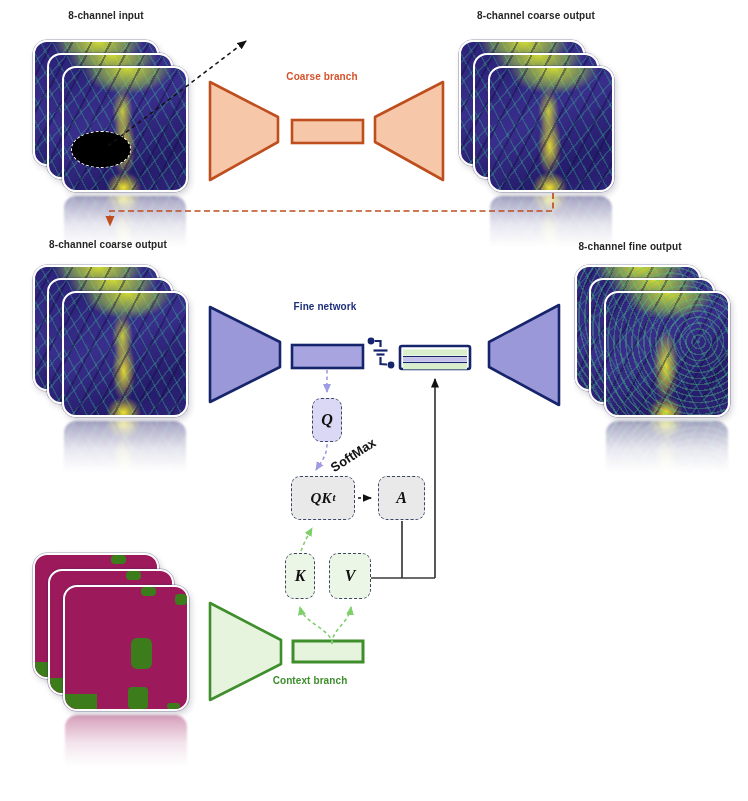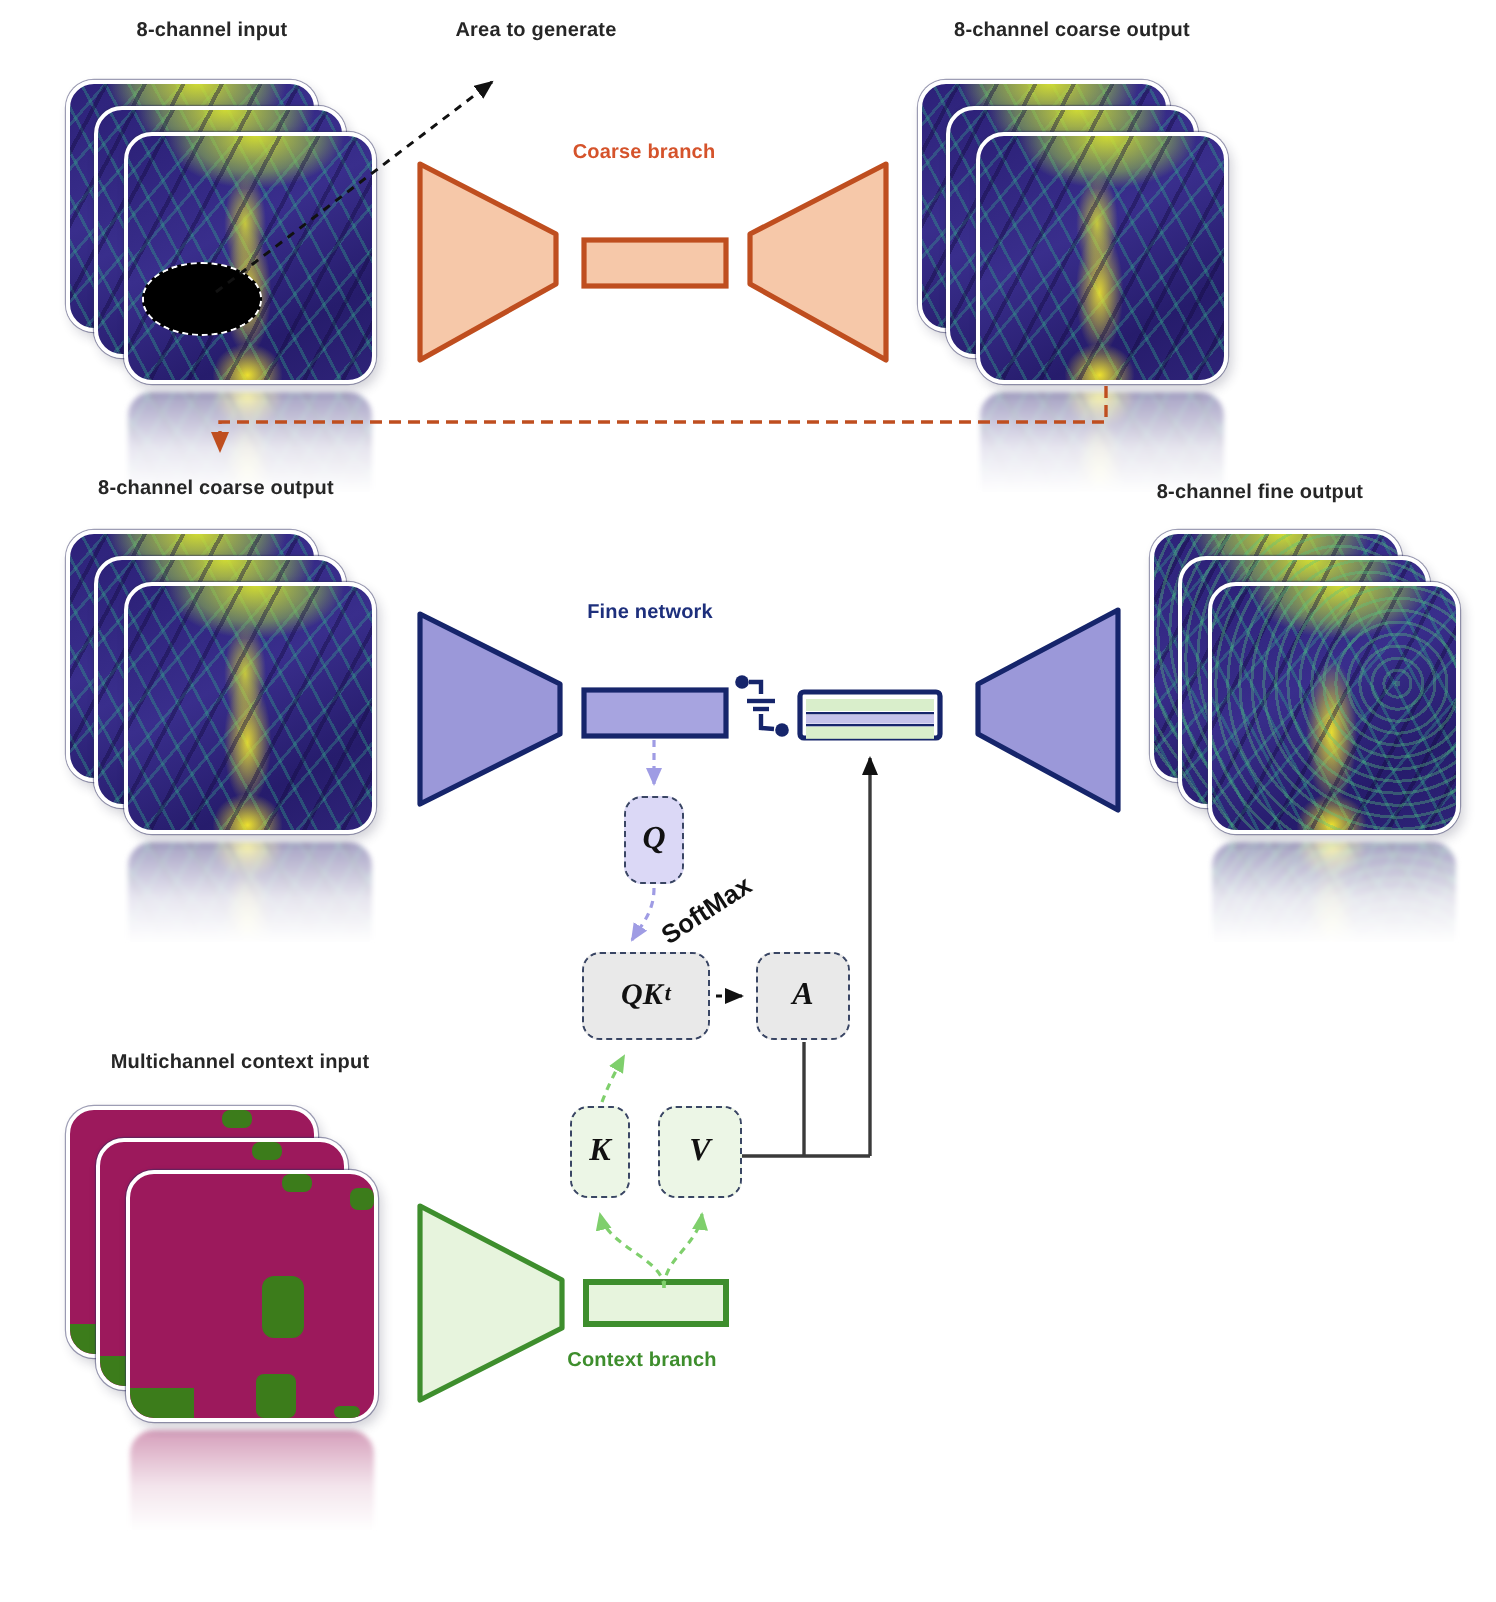--- a/index.html
+++ b/index.html
@@ -196,28 +196,26 @@
     <path d="M301,551 C304,543 308,535 312,528" style="stroke:var(--arrow-green)" stroke-width="1.6" stroke-dasharray="3.5 3" fill="none" marker-end="url(#m-green)"></path>
     <path d="M332,644 C332,629 304,624 300,607" style="stroke:var(--arrow-green)" stroke-width="1.6" stroke-dasharray="3.5 3" fill="none" marker-end="url(#m-green)"></path>
     <path d="M332,644 C332,629 349,623 351,607" style="stroke:var(--arrow-green)" stroke-width="1.6" stroke-dasharray="3.5 3" fill="none" marker-end="url(#m-green)"></path>
 
     <path d="M371,578 L435,578" stroke="#3a3a3a" stroke-width="1.7" fill="none"></path>
     <path d="M402,521 L402,578" stroke="#3a3a3a" stroke-width="1.7" fill="none"></path>
     <path d="M435,578 L435,379" stroke="#3a3a3a" stroke-width="1.7" fill="none" marker-end="url(#m-black)"></path>
   </svg>
 
   <div class="lbl" style="left:16px;top:10px;width:180px">8-channel input</div>
-  <div class="lbl" style="left:178px;top:10px;width:180px">Area to generate</div>
   <div class="lbl" style="left:436px;top:10px;width:200px">8-channel coarse output</div>
   <div class="lbl orange" style="left:232px;top:71px;width:180px">Coarse branch</div>
   <div class="lbl" style="left:8px;top:239px;width:200px">8-channel coarse output</div>
   <div class="lbl navy" style="left:235px;top:301px;width:180px">Fine network</div>
   <div class="lbl" style="left:535px;top:241px;width:190px">8-channel fine output</div>
-  <div class="lbl" style="left:10px;top:526px;width:220px">Multichannel context input</div>
-  <div class="lbl green" style="left:231px;top:675px;width:180px">Context branch</div>
+  <div class="lbl green" style="left:220px;top:675px;width:180px">Context branch</div>
   <div class="softmax">SoftMax</div>
 
   <div class="mbox" style="left:312px;top:398px;width:30px;height:44px;background:var(--q-fill)">
     <span>Q</span>
   </div>
   <div class="mbox" style="left:291px;top:476px;width:64px;height:44px;background:var(--attn-fill);font-size:15px">
     <span>QK</span>
       <sup>t</sup>
   </div>
   <div class="mbox" style="left:378px;top:476px;width:47px;height:44px;background:var(--attn-fill)">

